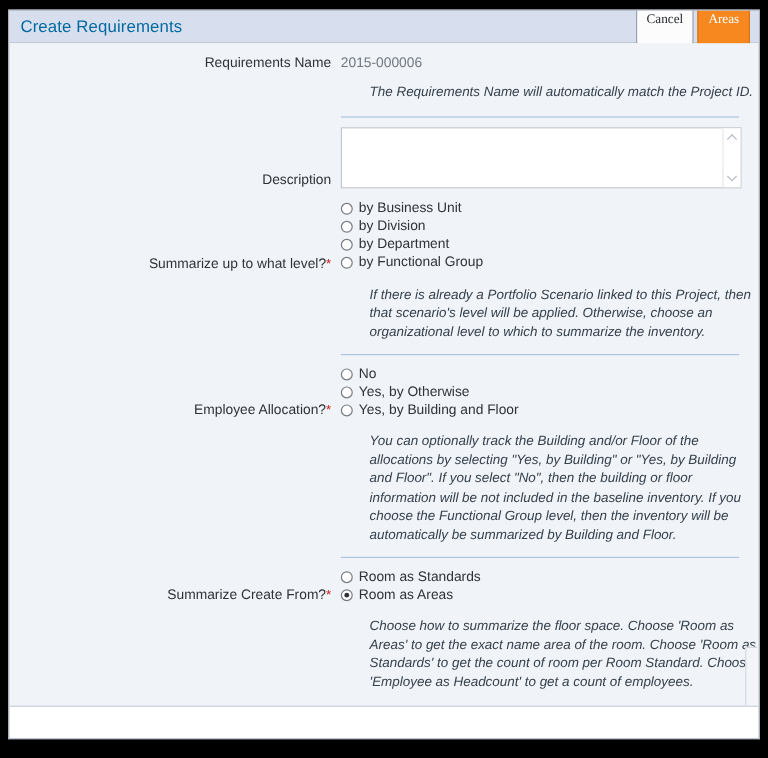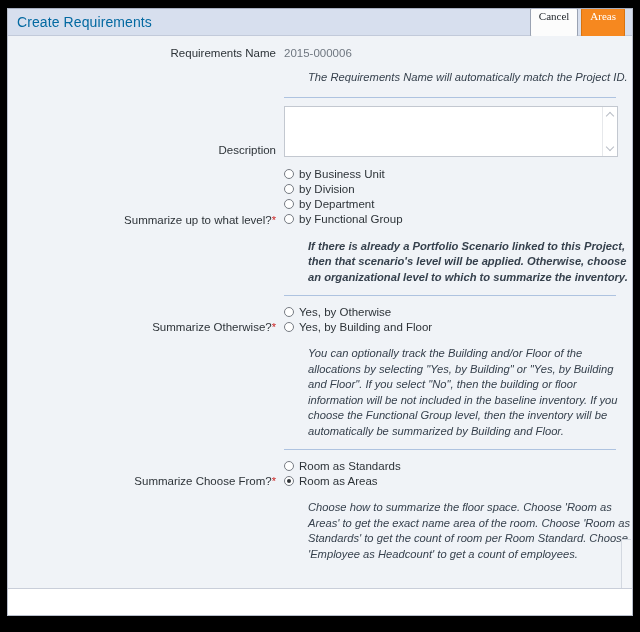--- a/index.html
+++ b/index.html
@@ -267,34 +267,38 @@
           <div class="radio"></div>
           <div class="radio-label">by Department</div>
         </div>
         <div class="radio-row">
           <div class="radio"></div>
           <div class="radio-label">by Functional Group</div>
         </div>
       </div>
     </div>
 
-    <div class="row" style="padding-top:12px;font-weight:bold;">
+    <div class="row" style="padding-top:12px;">
       <div class="lbl"></div>
       <div class="field">
         <div class="hint">If there is already a Portfolio Scenario linked to this Project, then that scenario's level will be applied. Otherwise, choose an organizational level to which to summarize the inventory.</div>
       </div>
     </div>
 
     <div class="sep" style="margin-top:10px;"></div>
 
     <div class="row" style="padding-top:7px;">
       <div class="lbl">
-        <span>Summarize Otherwise?</span><span class="req">*</span>
+        <span>Employee Allocation?</span><span class="req">*</span>
       </div>
       <div class="field radios">
+        <div class="radio-row">
+          <div class="radio"></div>
+          <div class="radio-label">No</div>
+        </div>
         <div class="radio-row">
           <div class="radio"></div>
           <div class="radio-label">Yes, by Otherwise</div>
         </div>
         <div class="radio-row">
           <div class="radio"></div>
           <div class="radio-label">Yes, by Building and Floor</div>
         </div>
       </div>
     </div>
@@ -303,21 +307,21 @@
       <div class="lbl"></div>
       <div class="field">
         <div class="hint">You can optionally track the Building and/or Floor of the allocations by selecting "Yes, by Building" or "Yes, by Building and Floor". If you select "No", then the building or floor information will be not included in the baseline inventory. If you choose the Functional Group level, then the inventory will be automatically be summarized by Building and Floor.</div>
       </div>
     </div>
 
     <div class="sep" style="margin-top:10px;"></div>
 
     <div class="row" style="padding-top:7px;">
       <div class="lbl">
-        <span>Summarize Choose From?</span><span class="req">*</span>
+        <span>Summarize Create From?</span><span class="req">*</span>
       </div>
       <div class="field radios">
         <div class="radio-row">
           <div class="radio"></div>
           <div class="radio-label">Room as Standards</div>
         </div>
         <div class="radio-row">
           <div class="radio sel"></div>
           <div class="radio-label">Room as Areas</div>
         </div>

